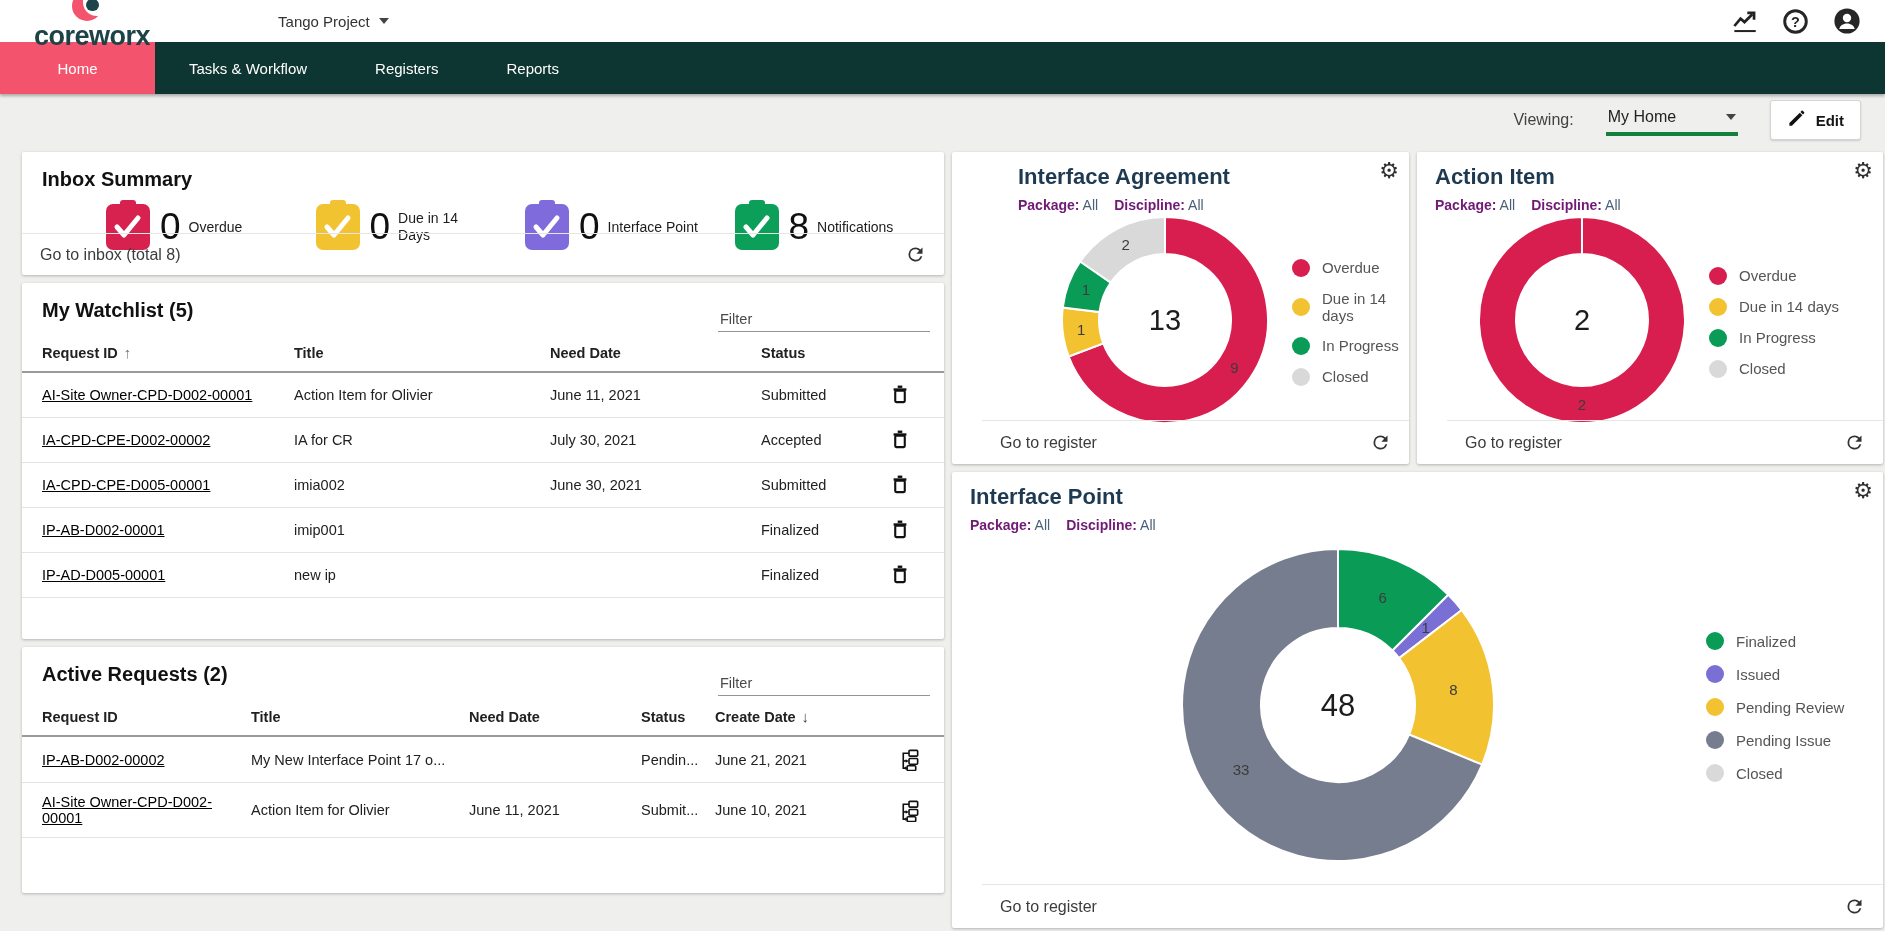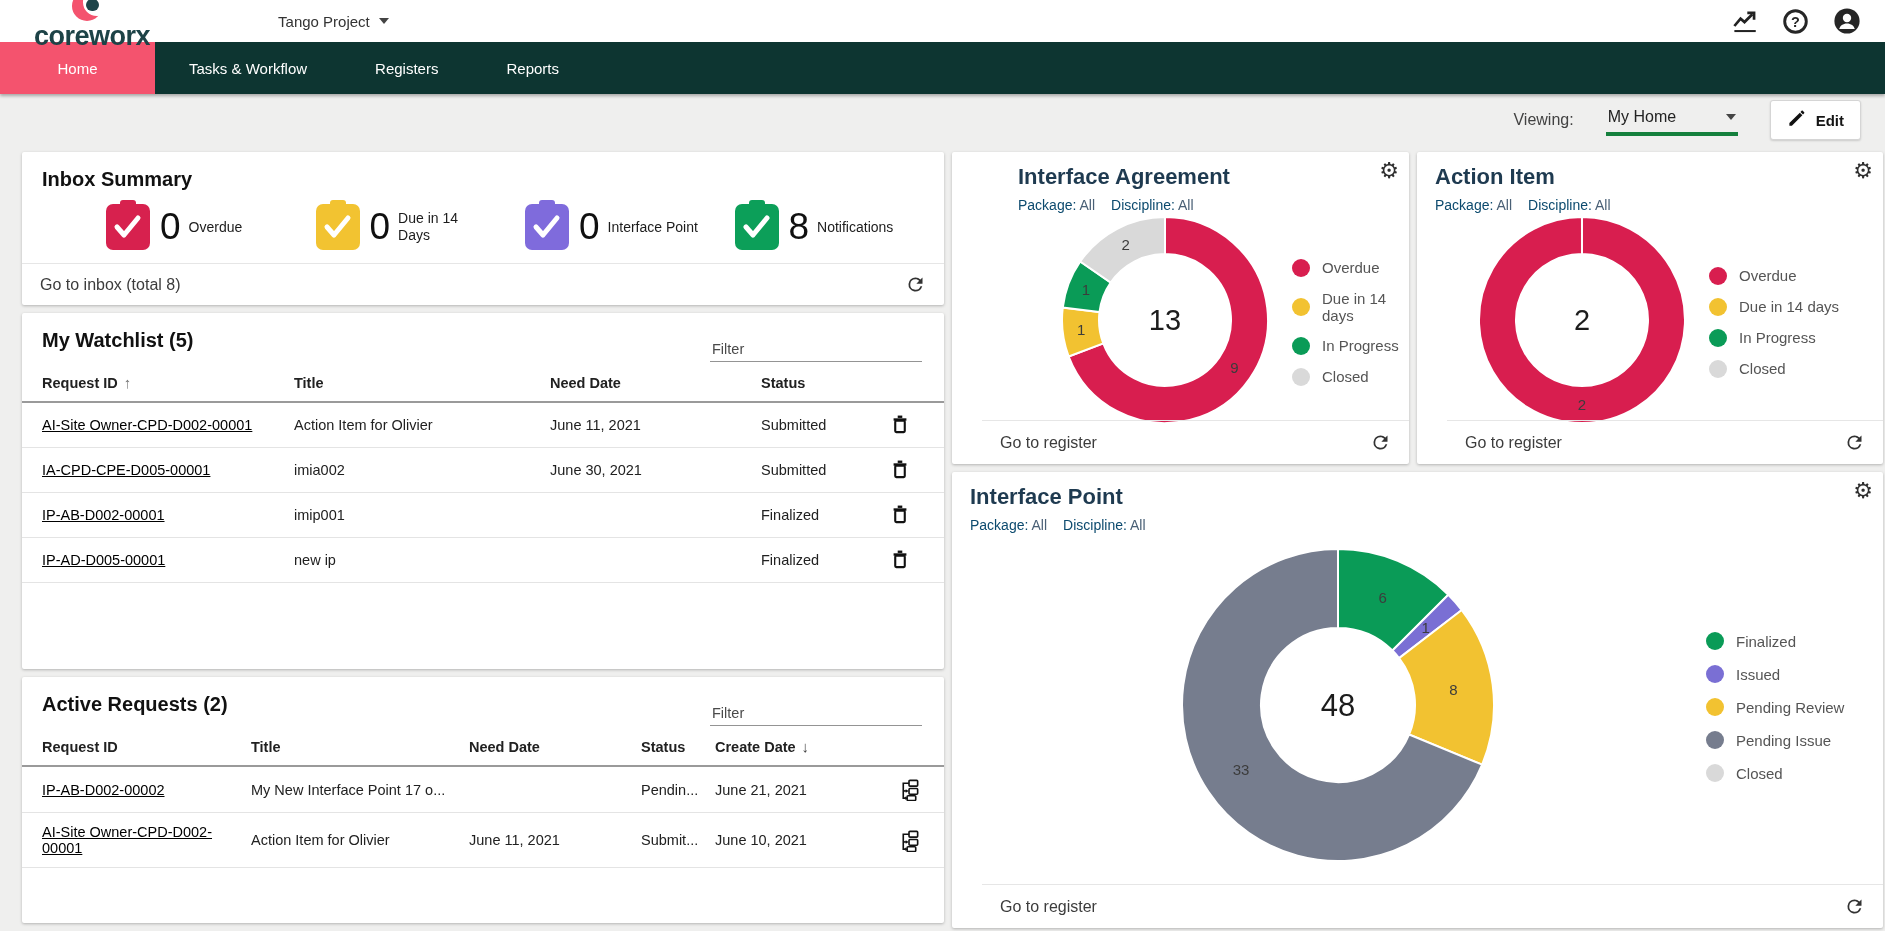--- a/index.html
+++ b/index.html
@@ -29,21 +29,21 @@
   .viewing-label { font-size:16px; color:#424242; }
   .viewing-select { width:132px; border-bottom:4px solid #15803d; padding:3px 2px 6px; font-size:16px; color:#222; display:flex; justify-content:space-between; align-items:center; cursor:pointer; }
   .edit-btn { background:#fff; border:1px solid #d5d5d5; border-radius:3px; height:40px; padding:0 16px; font-size:15px; font-weight:600; display:flex; gap:10px; align-items:center; box-shadow:0 1px 2px rgba(0,0,0,.15); cursor:pointer; color:#151515; }
 
   
   .content { padding:6px 22px 0; display:flex; gap:8px; }
   .col-left { width:922px; flex:none; display:flex; flex-direction:column; gap:8px; }
   .col-right { width:931px; display:flex; flex-wrap:wrap; gap:8px; align-content:flex-start; }
   .card { background:#fff; border-radius:2px; box-shadow:0 1px 3px rgba(0,0,0,.25); position:relative; }
 
-  .card-inbox { height:153px; }
+  .card-inbox { height:123px; }
   .card-watchlist { height:356px; }
   .card-active { height:246px; }
   .card-ia { width:457px; height:312px;padding-left:48px; }
   .card-ai { width:466px; height:312px; }
   .card-ip { width:931px; height:456px; }
 
   .card-title { font-size:20px; font-weight:700; color:#111; padding:16px 20px 0; }
 
   
   .inbox-items { display:flex; margin-top:13px; padding-left:84px; }
@@ -51,38 +51,38 @@
   .inbox-icon { width:44px; height:46px; border-radius:7px; position:relative; flex:none; }
   .inbox-icon::before { content:''; position:absolute; top:-4px; left:50%; transform:translateX(-50%); width:16px; height:9px; border-radius:3px; background:inherit; }
   .inbox-icon svg { position:absolute; inset:0; }
   .inbox-count { font-size:37px; color:#101010; margin-left:10px; }
   .inbox-label { font-size:14px; color:#1c1c1c; margin-left:8px; max-width:92px; line-height:1.2; }
   .card-footer { position:absolute; left:0; right:0; bottom:0; height:42px; border-top:1px solid #e6e6e6; display:flex; align-items:center; justify-content:space-between; padding:0 18px; }
   .footer-link { font-size:16px; color:#3c3c3c; cursor:pointer; }
   .icon-btn { background:none; border:none; cursor:pointer; display:flex; align-items:center; padding:0; }
 
   
-  .filter-wrap { position:absolute; top:24px; right:22px; width:212px; }
+  .filter-wrap { position:absolute; top:24px; right:14px; width:212px; }
   .filter-input { width:100%; border:none; border-bottom:1px solid #949494; background:transparent; font-size:14.5px; padding:4px 2px; font-family:inherit; color:#222; outline:none; }
   .filter-input::placeholder { color:#4a4a4a; opacity:1; }
   table { width:100%; border-collapse:collapse; table-layout:fixed; font-size:14.5px; color:#212121; margin-top:12px; }
   th { text-align:left; font-weight:700; padding:10px 8px 10px 0; border-bottom:2px solid #9a9a9a; cursor:pointer; }
   td { padding:11px 8px 11px 0; border-bottom:1px solid #e4e4e4; }
   th:first-child, td:first-child { padding-left:20px; }
   .request-link { color:#000000; text-decoration:underline; cursor:pointer; }
   .sort-arrow { font-size:15px; color:#777; margin-left:6px; font-weight:400; }
   .sort-arrow.desc { color:#444; }
   .cell-icon { text-align:center; }
   .cell-icon .icon-btn { margin:0 auto; }
 
   
   .chart-title { font-size:22px; font-weight:700; color:#1e3a50; padding:12px 18px 0; }
   .gear-btn { position:absolute; top:8px; right:10px; font-size:22px; color:#2f2f2f; background:none; border:none; cursor:pointer; line-height:1; }
   .chart-filters { padding:7px 18px 0; font-size:14px; }
-  .cf-label { font-weight:400; color:#0c4a6e; }
+  .cf-label { font-weight:700; color:#701a75; }
   .cf-value { color:#4a6076; margin-right:16px; }
   .donut-row { display:flex; align-items:center; margin-top:2px; }
   .donut { flex:none; }
   .donut svg text { font-family:"Liberation Sans", sans-serif; }
   .legend { display:flex; flex-direction:column; gap:13px; }
   .legend-item { display:flex; align-items:center; gap:12px; }
   .legend-dot { width:18px; height:18px; border-radius:50%; flex:none; }
   .legend-label { font-size:15px; color:#555; }
   .card-ia .donut, .card-ai .donut { margin-left:60px; }
   .card-ia .legend, .card-ai .legend { margin-left:22px; }
@@ -247,20 +247,35 @@
       <button class="icon-btn">
         <svg width="22" height="22" viewBox="0 0 24 24" stroke="#111" fill="none">
           <line x1="9.5" y1="3" x2="14.5" y2="3" stroke-width="2.6"></line>
           <line x1="5" y1="6" x2="19" y2="6" stroke-width="2.6"></line>
           <rect x="6.8" y="7.2" width="10.4" height="12.6" rx="1.2" stroke-width="2.3"></rect>
         </svg>
       </button>
     </td>
   </tr>
 
+  <tr>
+    <td><a class="request-link">IA-CPD-CPE-D002-00002</a></td>
+    <td>IA for CR</td>
+    <td>July 30, 2021</td>
+    <td>Accepted</td>
+    <td class="cell-icon">
+      <button class="icon-btn">
+        <svg width="22" height="22" viewBox="0 0 24 24" stroke="#111" fill="none">
+          <line x1="9.5" y1="3" x2="14.5" y2="3" stroke-width="2.6"></line>
+          <line x1="5" y1="6" x2="19" y2="6" stroke-width="2.6"></line>
+          <rect x="6.8" y="7.2" width="10.4" height="12.6" rx="1.2" stroke-width="2.3"></rect>
+        </svg>
+      </button>
+    </td>
+  </tr>
 
   <tr>
     <td><a class="request-link">IA-CPD-CPE-D005-00001</a></td>
     <td>imia002</td>
     <td>June 30, 2021</td>
     <td>Submitted</td>
     <td class="cell-icon">
       <button class="icon-btn">
         <svg width="22" height="22" viewBox="0 0 24 24" stroke="#111" fill="none">
           <line x1="9.5" y1="3" x2="14.5" y2="3" stroke-width="2.6"></line>

